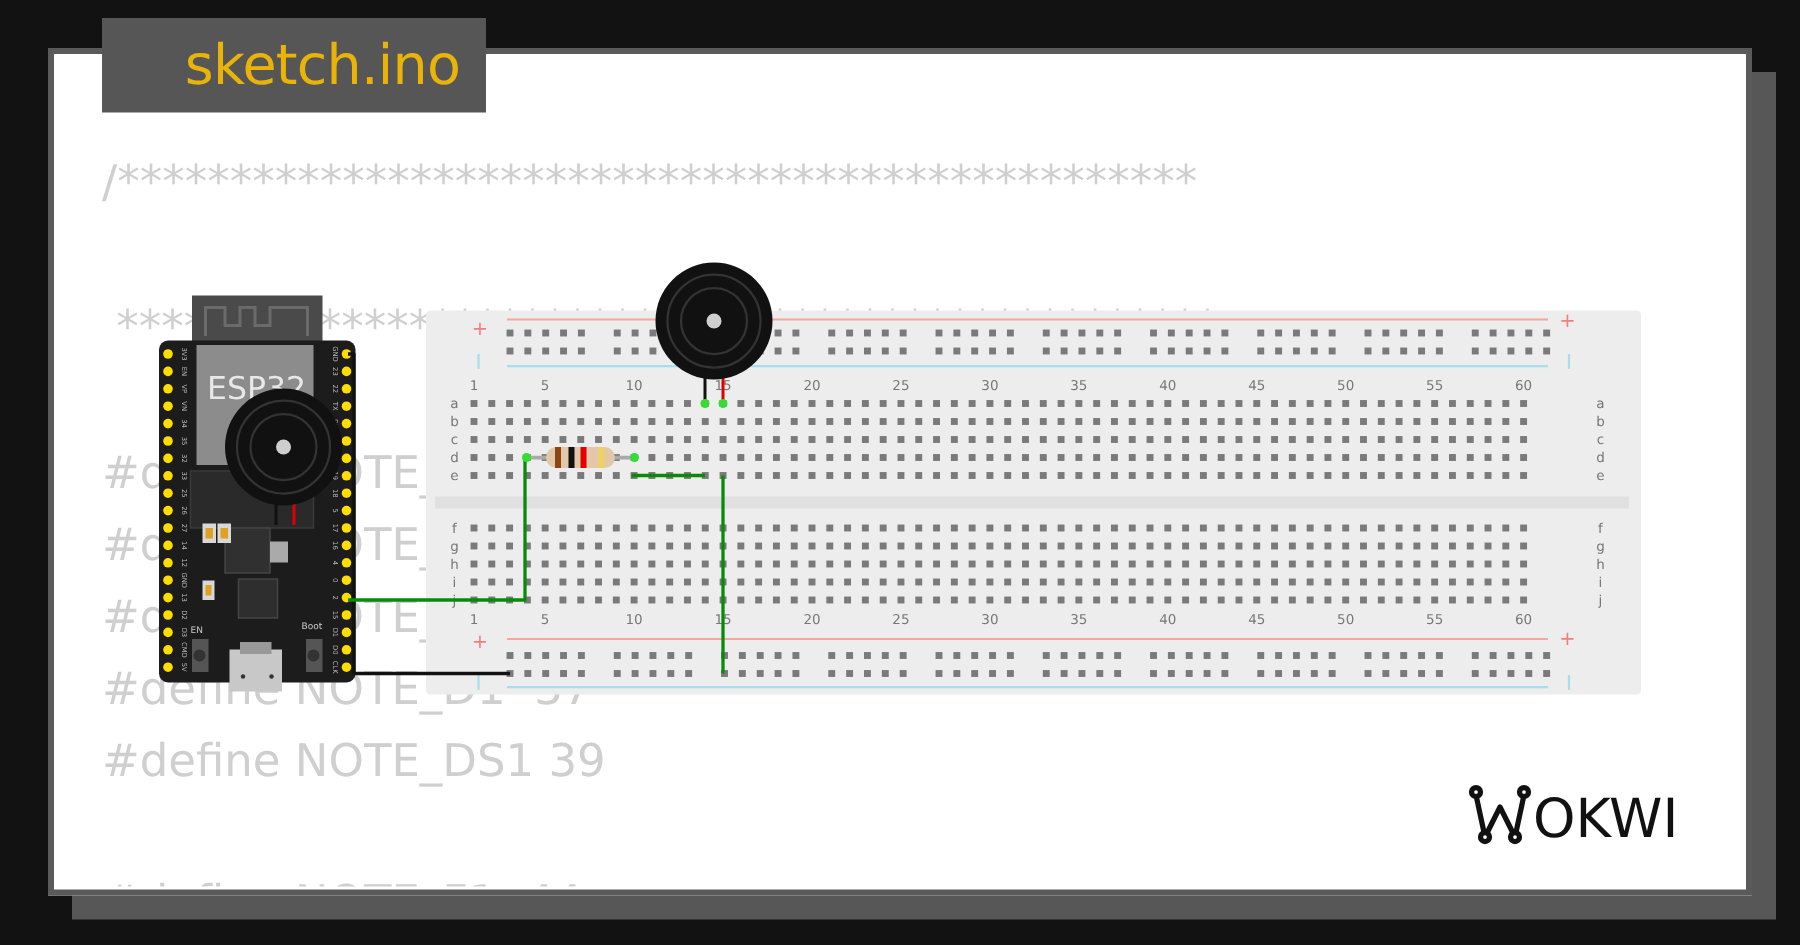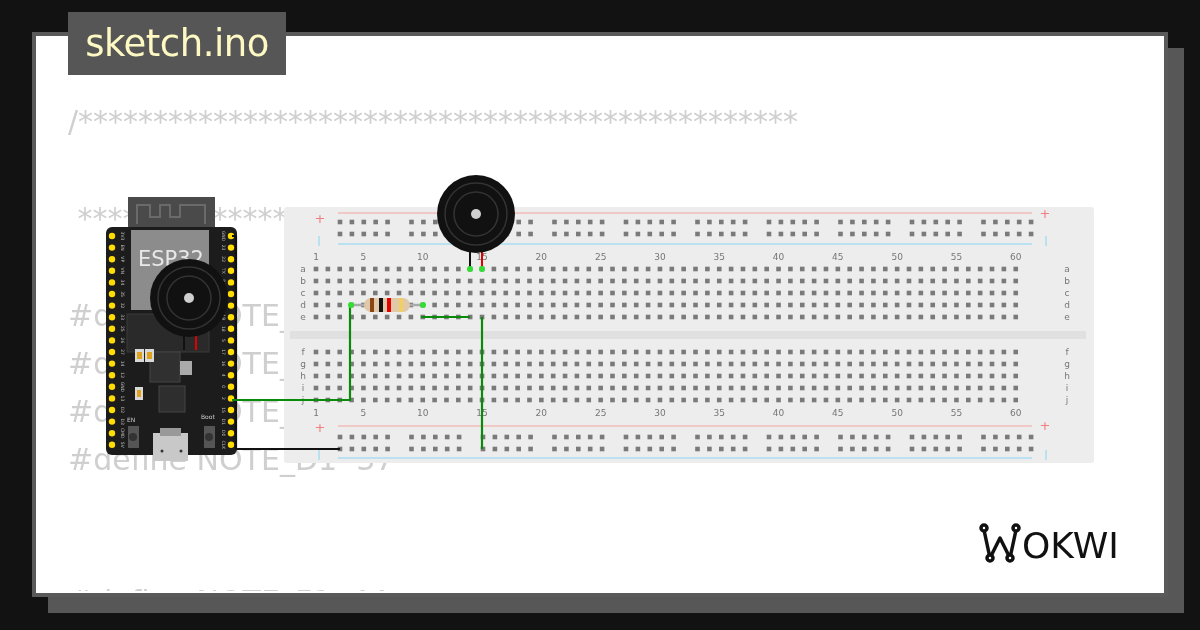--- a/index.html
+++ b/index.html
@@ -13,24 +13,25 @@
       position: absolute; left: 48px; top: 48px; width: 1136px; height: 565px;
       background: #575757;
     }
     .panel {
       position: absolute; left: 32px; top: 32px; width: 1128px; height: 557px;
       background: #ffffff; border: 4px solid #5a5a5a;
       overflow: hidden;
     }
     .tab {
       position: absolute; left: 68px; top: 12px; height: 63px; width: 218px;
-      background: #565656; color: #fef9c3;
+      background: #565656; color: #eab308;
       font-family: "DejaVu Sans", sans-serif; font-size: 37px;
       line-height: 63px; text-align: center; letter-spacing: -0.5px;
       z-index: 5;
+      padding-left: 38px;
     }
     .code {
       position: absolute; left: 36px; top: 0; width: 1120px;
       font-family: "DejaVu Sans", sans-serif; font-size: 30px; color: #cfcfcf;
       white-space: pre;
     }
     .code .line { position: absolute; left: 0; height: 48px; line-height: 48px; }
     .stage { position: absolute; left: 0; top: 0; width: 1200px; height: 630px; }
     .logo {
       position: absolute; left: 978px; top: 520px; z-index: 4;
@@ -44,20 +45,21 @@
 
 <div class="tab">sketch.ino</div>
 
 <div class="code">
   <div class="line" style="top:98px;left:32px">/************************************************</div>
   <div class="line" style="top:195px;left:32px"> *************************************************</div>
   <div class="line" style="top:292px;left:32px">#define NOTE_B0  31</div>
   <div class="line" style="top:340px;left:32px">#define NOTE_C1  33</div>
   <div class="line" style="top:388px;left:32px">#define NOTE_CS1 35</div>
   <div class="line" style="top:436px;left:32px">#define NOTE_D1  37</div>
+  <div class="line" style="top:484px;left:32px">#define NOTE_DS1 39</div>
   <div class="line" style="top:578px;left:32px;height:13px;overflow:hidden;line-height:48px">#define NOTE_F1  44</div>
 </div>
 
 <svg class="stage" width="1200" height="630" viewBox="0 0 1200 630" xmlns="http://www.w3.org/2000/svg">
 
   <g>
     <rect x="284" y="207" width="810" height="256" rx="3" fill="#ededed"></rect>
     <rect x="290" y="331" width="796" height="8" fill="#e0e0e0"></rect>
 
     <line x1="338" y1="213" x2="1032" y2="213" stroke="#f4a6a0" stroke-width="1.2"></line>

